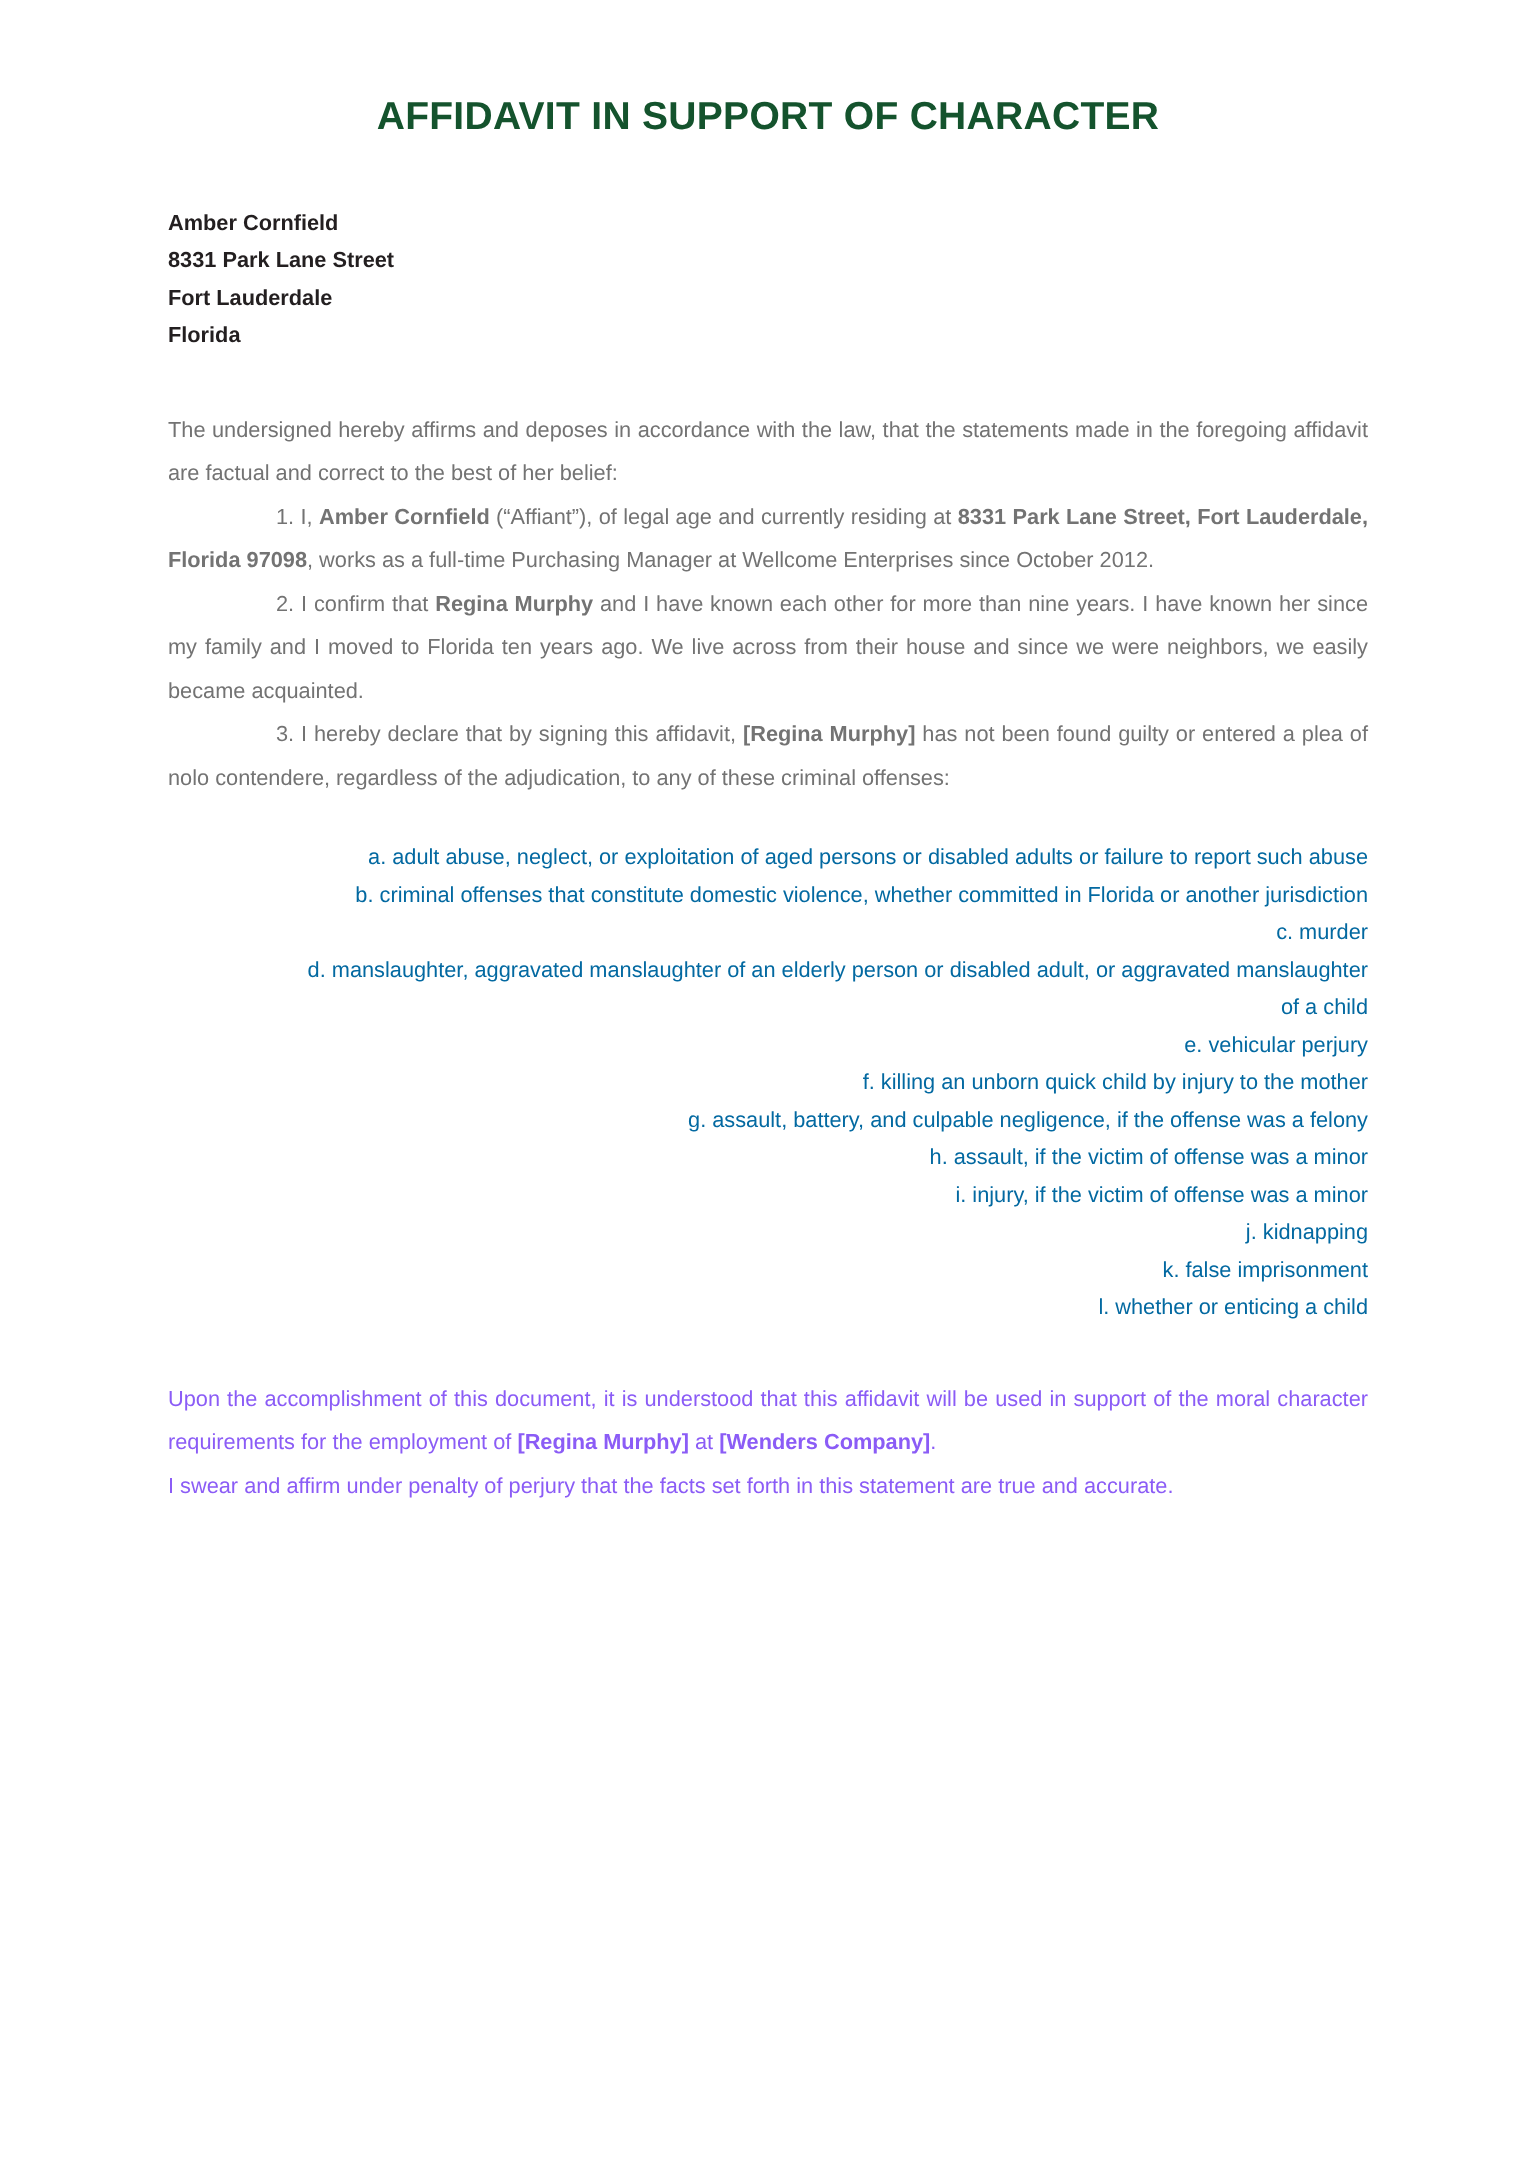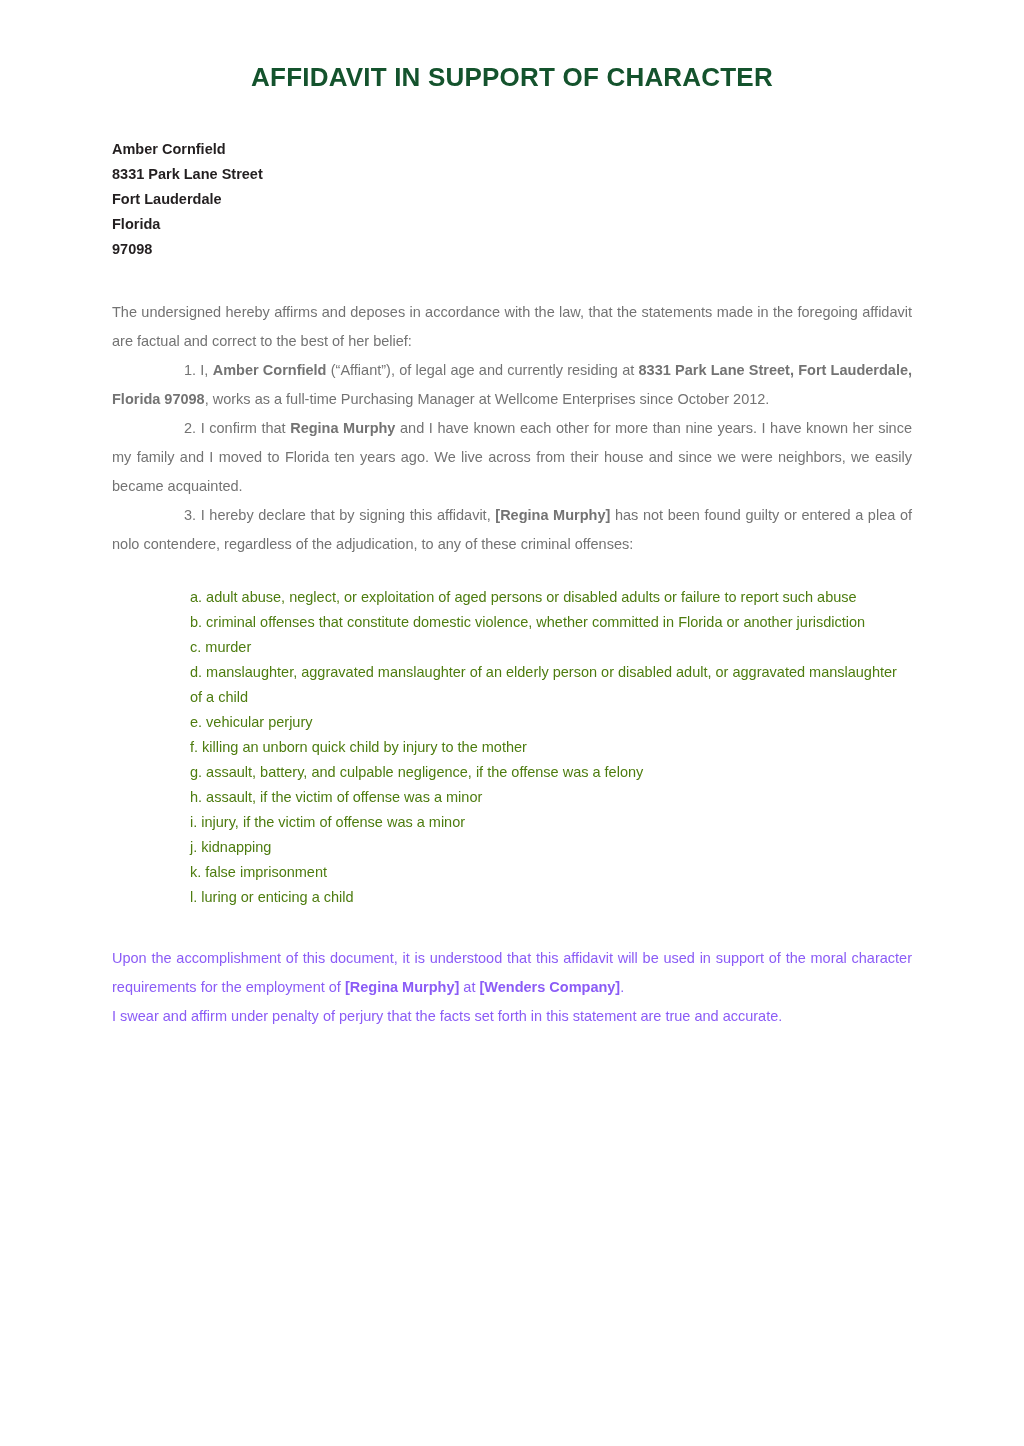--- a/index.html
+++ b/index.html
@@ -62,21 +62,22 @@
   .b {
     font-weight: bold;
   }
   .list {
     margin-top: 26px;
     padding-left: 78px;
   }
   .list-item {
     font-size: 14.5px;
     line-height: 25px;
-    color: #4d7c0f;
+    color: #0369a1;
+    text-align: right;
   }
   .closing {
     margin-top: 34px;
   }
   .closing p {
     font-size: 14.5px;
     line-height: 29px;
     text-align: justify;
     margin: 0;
     color: #8b5cf6;
@@ -92,21 +93,20 @@
 
   <h1 class="doc-title">AFFIDAVIT IN SUPPORT OF CHARACTER</h1>
 
   <div class="content">
 
     <div class="address-block">
       <div>Amber Cornfield</div>
       <div>8331 Park Lane Street</div>
       <div>Fort Lauderdale</div>
       <div>Florida</div>
-      <div>97098</div>
     </div>
 
     <p class="para intro">The undersigned hereby affirms and deposes in accordance with the law, that the statements made in the foregoing affidavit are factual and correct to the best of her belief:</p>
 
     <p class="para numbered"><span>1. I, </span><span class="b">Amber Cornfield</span><span> (“Affiant”), of legal age and currently residing at </span><span class="b">8331 Park Lane Street, Fort Lauderdale, Florida 97098</span><span>, works as a full-time Purchasing Manager at Wellcome Enterprises since October 2012.</span></p>
 
     <p class="para numbered spaced"><span>2. I confirm that </span><span class="b">Regina Murphy</span><span> and I have known each other for more than nine years. I have known her since my family and I moved to Florida ten years ago. We live across from their house and since we were neighbors, we easily became acquainted.</span></p>
 
     <p class="para numbered spaced"><span>3. I hereby declare that by signing this affidavit, </span><span class="b">[Regina Murphy]</span><span> has not been found guilty or entered a plea of nolo contendere, regardless of the adjudication, to any of these criminal offenses:</span></p>
 
@@ -115,21 +115,21 @@
       <div class="list-item">b. criminal offenses that constitute domestic violence, whether committed in Florida or another jurisdiction</div>
       <div class="list-item">c. murder</div>
       <div class="list-item">d. manslaughter, aggravated manslaughter of an elderly person or disabled adult, or aggravated manslaughter of a child</div>
       <div class="list-item">e. vehicular perjury</div>
       <div class="list-item">f. killing an unborn quick child by injury to the mother</div>
       <div class="list-item">g. assault, battery, and culpable negligence, if the offense was a felony</div>
       <div class="list-item">h. assault, if the victim of offense was a minor</div>
       <div class="list-item">i. injury, if the victim of offense was a minor</div>
       <div class="list-item">j. kidnapping</div>
       <div class="list-item">k. false imprisonment</div>
-      <div class="list-item">l. luring or enticing a child</div>
+      <div class="list-item">l. whether or enticing a child</div>
     </div>
 
     <div class="closing">
       <p><span>Upon the accomplishment of this document, it is understood that this affidavit will be used in support of the moral character requirements for the employment of </span><span class="b">[Regina Murphy]</span><span> at </span><span class="b">[Wenders Company]</span><span>.</span></p>
       <p class="nojust">I swear and affirm under penalty of perjury that the facts set forth in this statement are true and accurate.</p>
     </div>
 
   </div>
 </div>
 

